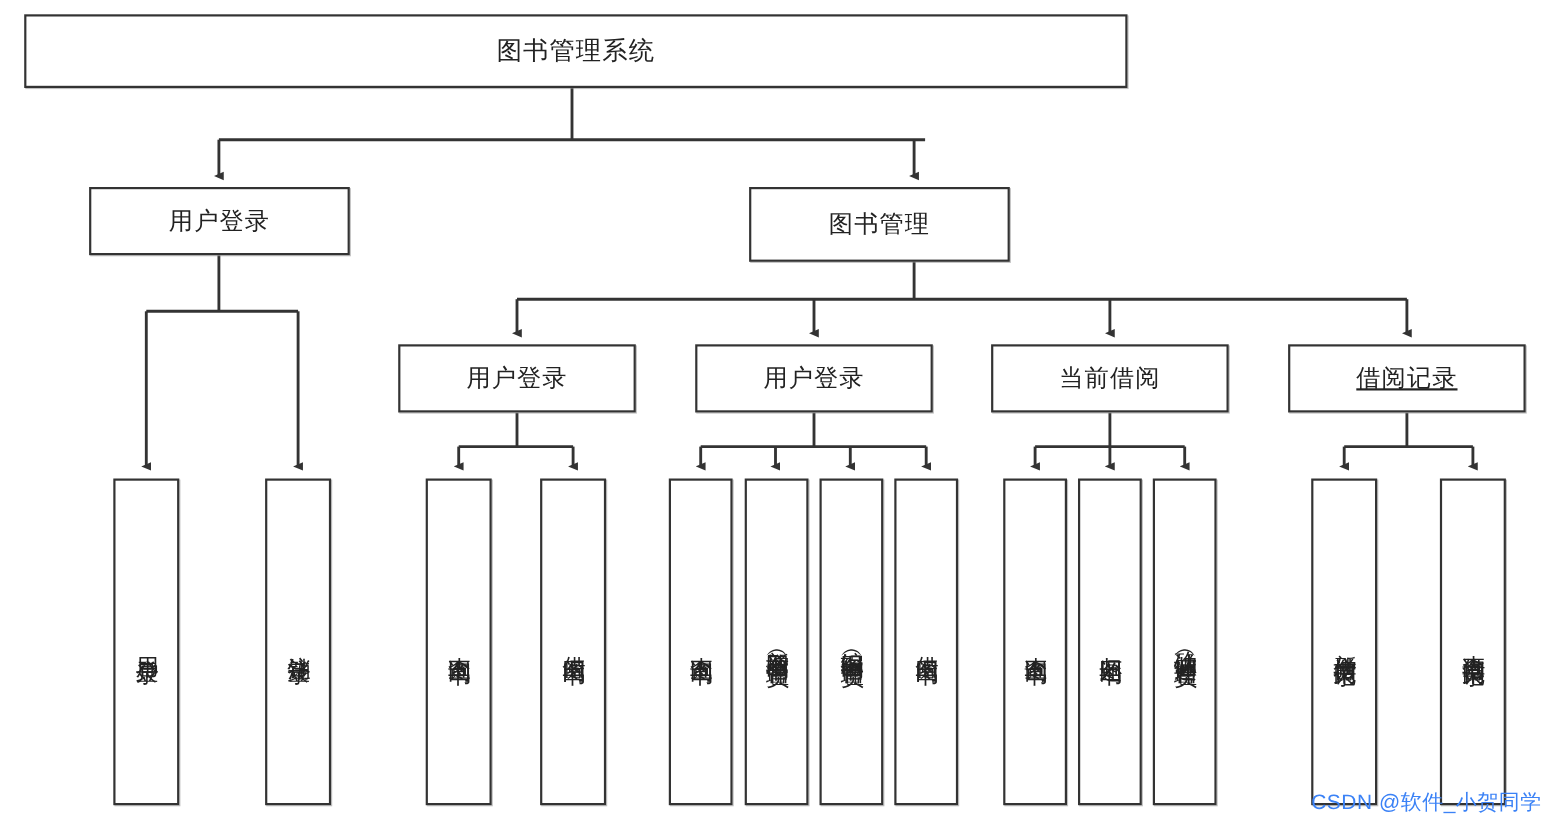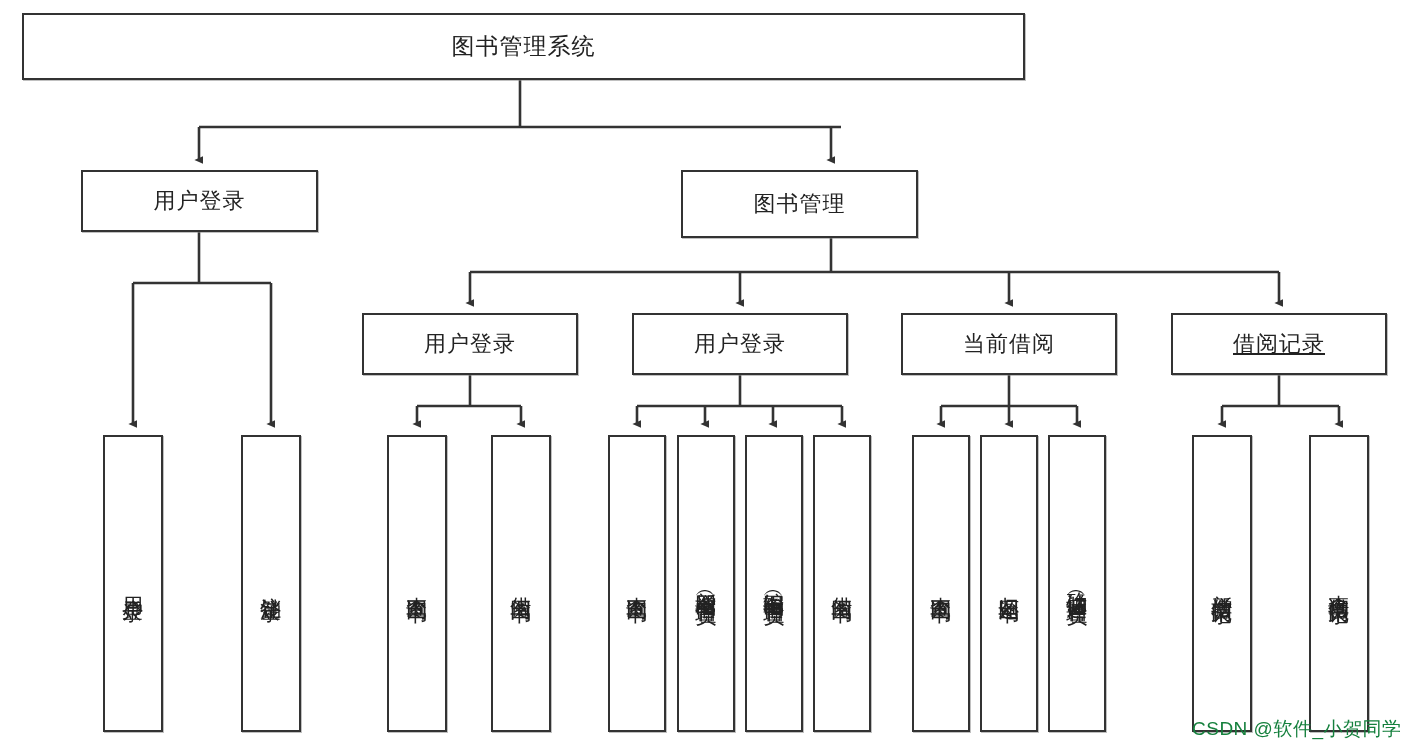--- a/index.html
+++ b/index.html
@@ -50,21 +50,21 @@
     letter-spacing: 2px;
     padding: 6px 0;
     text-align: center;
   }
   .node.root {
     font-size: 23px;
   }
   .watermark {
     position: absolute;
     font-size: 19px;
-    color: #15803d;
+    color: #3b82f6;
     white-space: nowrap;
     letter-spacing: 0.5px;
     text-align: right;
   }
 </style>
 </head>
 <body>
 
 <div id="diagram-root">
 

